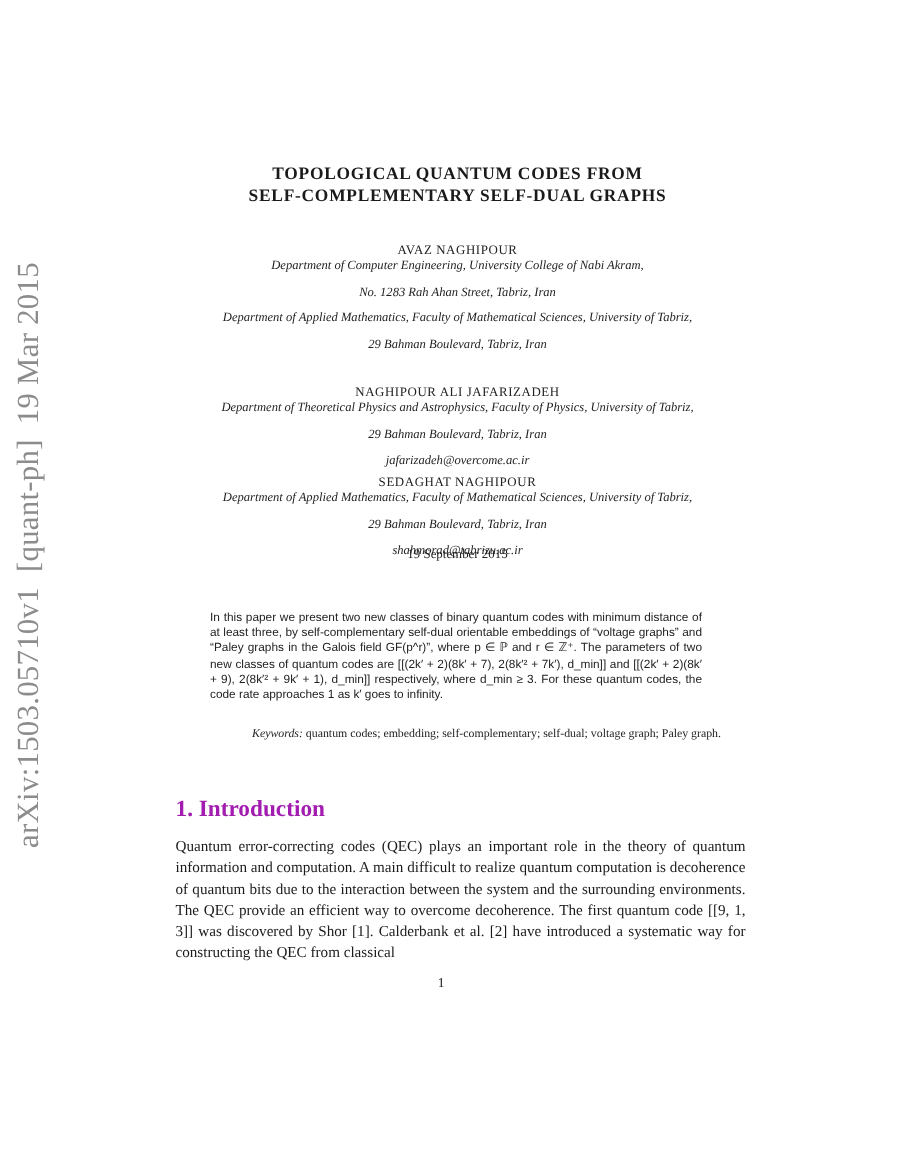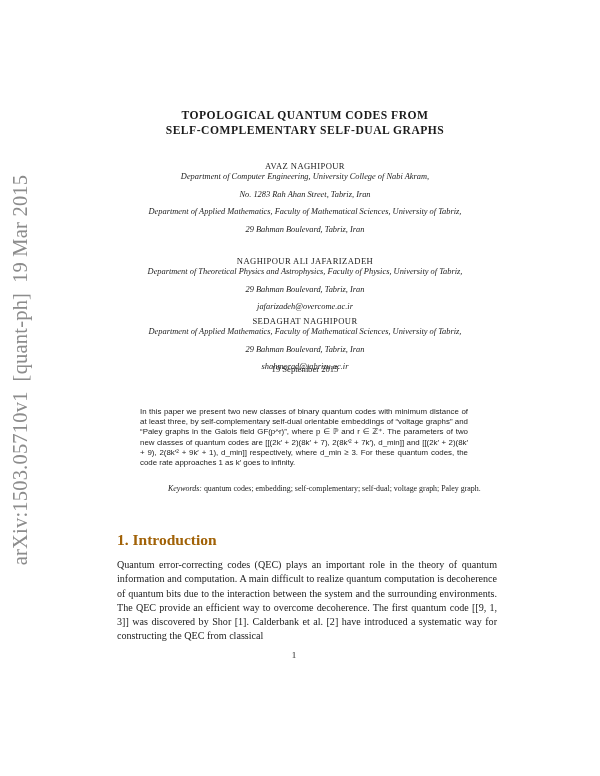--- a/index.html
+++ b/index.html
@@ -30,21 +30,21 @@
       font-family: Liberation Sans, sans-serif; font-size: 7.9px; line-height: 10.2px;
       text-align: justify; color: #222;
     }
     .keywords {
       position: absolute; left: 140px; width: 328px; top: 484px;
       font-family: "Liberation Serif", serif; font-size: 7.9px; line-height: 10.2px; color: #222; margin-left: 28px;
     }
     .keywords .kw-label { font-style: italic; }
     .section-title {
       position: absolute; left: 117px; top: 531px;
-      font-family: "Liberation Serif", serif; font-weight: bold; font-size: 15.5px; color: #a16207;
+      font-family: "Liberation Serif", serif; font-weight: bold; font-size: 15.5px; color: #a21caf;
     }
     .body-text {
       position: absolute; left: 117px; width: 380px; top: 558px;
       font-family: "Liberation Serif", serif; font-size: 10.1px; line-height: 14.3px;
       text-align: justify; color: #1a1a1a;
     }
     .page-number {
       position: absolute; left: 289px; top: 650px; width: 10px; text-align: center;
       font-family: "Liberation Serif", serif; font-size: 9px; color: #222;
     }

